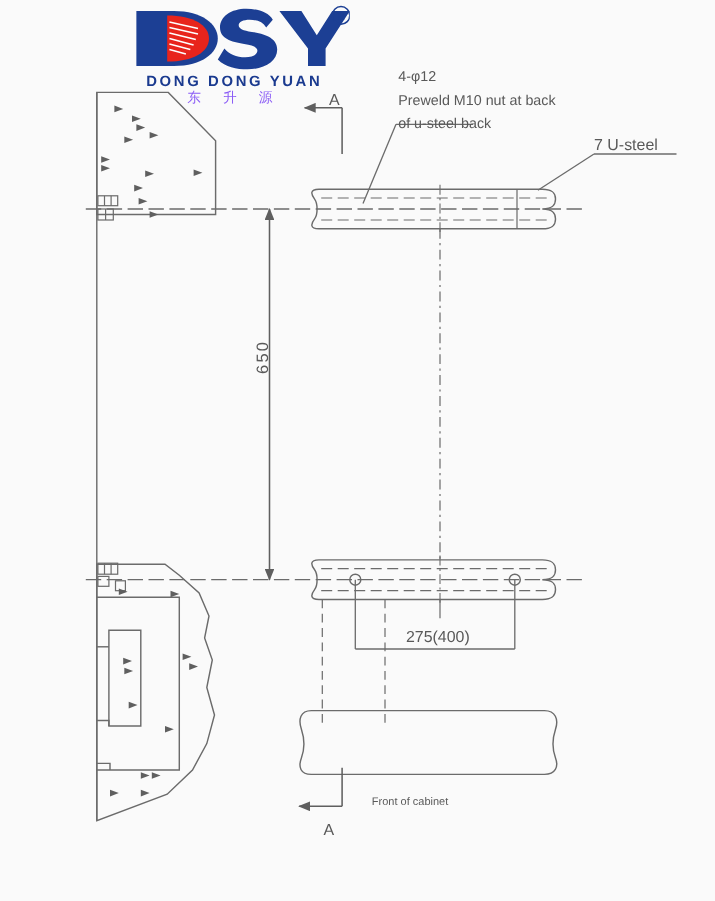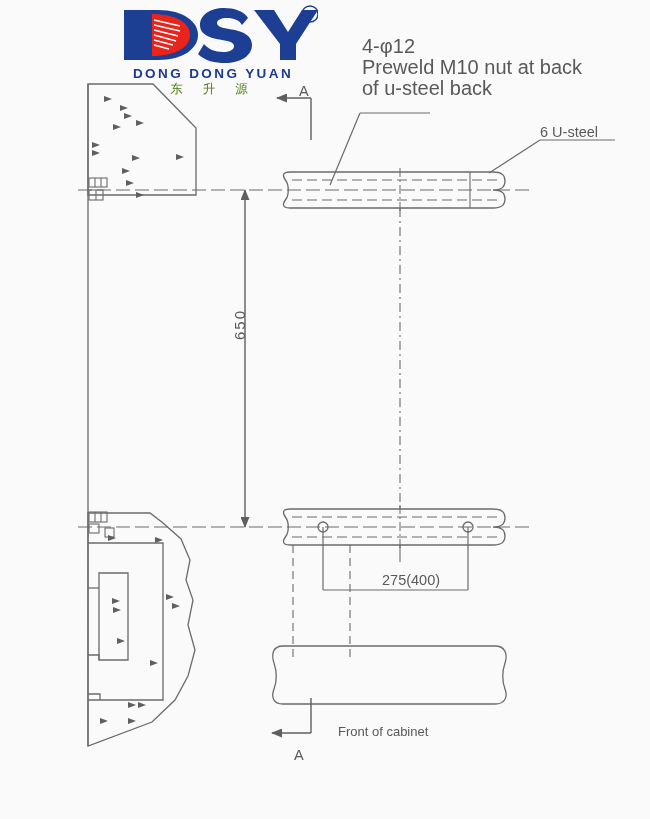--- a/index.html
+++ b/index.html
@@ -49,57 +49,57 @@
   }
   .logo-cn {
     position: absolute;
     left: 4px;
     top: 77px;
     width: 182px;
     text-align: center;
     font-family: "DejaVu Sans", sans-serif;
     font-size: 12.5px;
     letter-spacing: 8px;
-    color: #4d7c0f;
+    color: #8b5cf6;
     white-space: nowrap;
   }
   .anno {
     position: absolute;
     font-family: "Liberation Sans", sans-serif;
     color: #595959;
     white-space: nowrap;
   }
   .anno-note {
     left: 362px;
-    top: 36px;
-    font-size: 20px;
+    top: 59px;
+    font-size: 13px;
     line-height: 21px;
   }
   .anno-ustee {
     left: 540px;
     top: 124px;
     font-size: 14.5px;
   }
   .anno-dim-vert {
     left: 231px;
     top: 340px;
     font-size: 15px;
     transform: rotate(-90deg);
     transform-origin: left top;
     letter-spacing: 2px;
   }
   .anno-dim-h {
-    left: 382px;
+    left: 369px;
     top: 572px;
     font-size: 14.5px;
   }
   .anno-front {
     left: 338px;
     top: 724px;
-    font-size: 13px;
+    font-size: 10px;
   }
   .anno-a-top {
     left: 299px;
     top: 83px;
     font-size: 14.5px;
   }
   .anno-a-bot {
     left: 294px;
     top: 747px;
     font-size: 14.5px;
@@ -277,21 +277,21 @@
     <div class="logo-wordmark">DONG DONG YUAN</div>
     <div class="logo-cn">东 升 源</div>
   </div>
 
   <div class="anno anno-note">
     <div>4-φ12</div>
     <div>Preweld M10 nut at back</div>
     <div>of u-steel back</div>
   </div>
 
-  <div class="anno anno-ustee">6 U-steel</div>
+  <div class="anno anno-ustee">7 U-steel</div>
 
   <div class="anno anno-dim-vert">650</div>
 
   <div class="anno anno-dim-h">275(400)</div>
 
   <div class="anno anno-front">Front of cabinet</div>
 
   <div class="anno anno-a-top">A</div>
 
   <div class="anno anno-a-bot">A</div>

